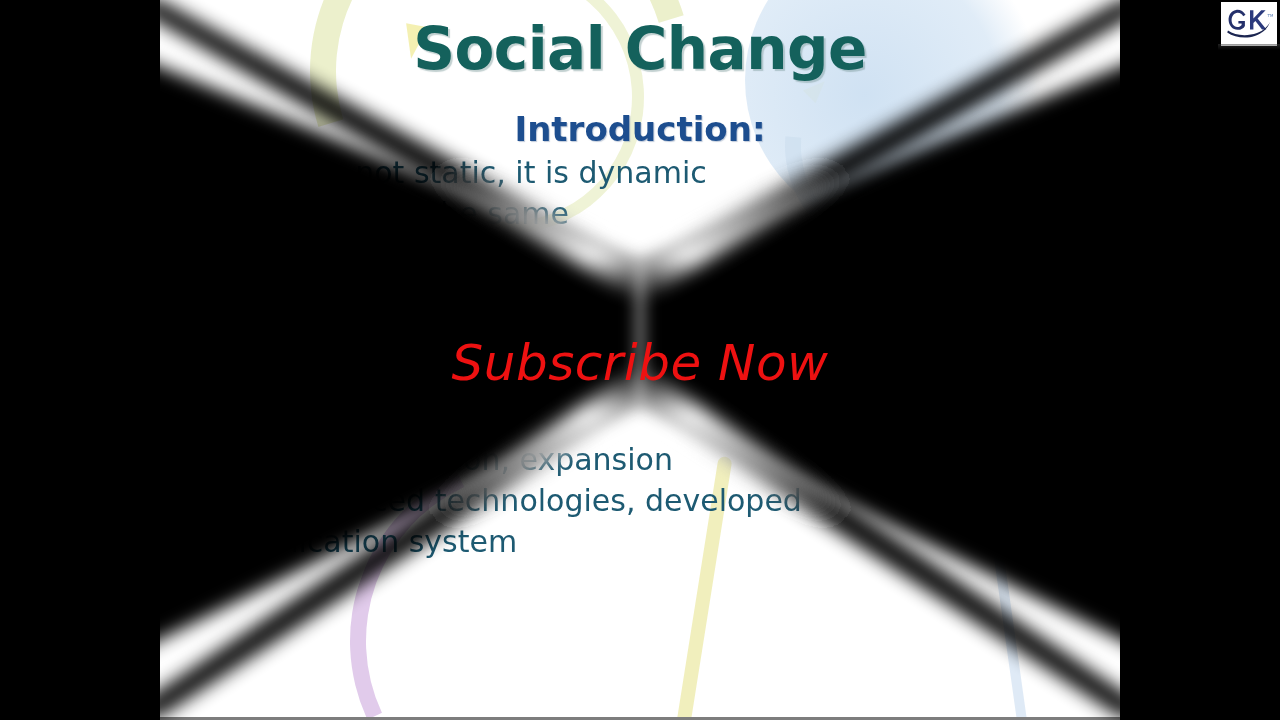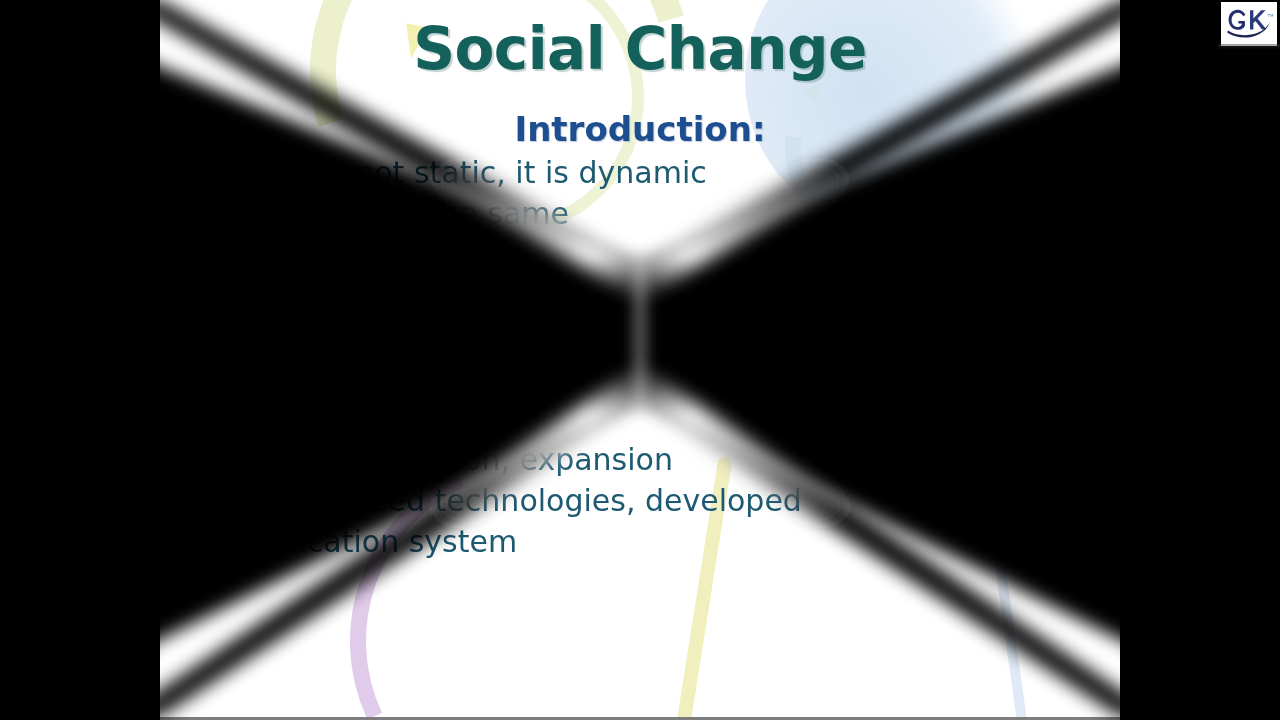--- a/index.html
+++ b/index.html
@@ -204,20 +204,21 @@
       <polygon points="1120,0 640,262 640,300 1160,0" fill="url(#gTR)"></polygon>
       <polygon points="160,717 640,403 640,365 120,717" fill="url(#gBL)"></polygon>
       <polygon points="1120,717 640,403 640,365 1160,717" fill="url(#gBR)"></polygon>
     </g>
 
     <rect x="0" y="0" width="160" height="720" fill="#000000"></rect>
     <rect x="1120" y="0" width="160" height="720" fill="#000000"></rect>
     <rect x="0" y="0" width="1280" height="0" fill="#000000"></rect>
   </svg>
 
+  <div id="subscribe">Subscribe Now</div>
 
   <div id="logo-badge">
     <svg width="48" height="34" viewBox="0 0 48 34">
 
       <path d="M20.5 7.8 C18.6 4.0 14.6 2.2 11.0 2.9 C6.2 3.8 3.3 8.2 3.6 13.2
                C3.9 18.6 7.6 22.6 12.6 22.8 C15.9 22.9 18.6 21.4 19.9 18.9
                L19.9 13.9 L13.4 13.9 L13.4 16.6 L16.6 16.6 L16.6 18.0
                C15.6 19.4 13.9 20.2 12.2 20.0 C8.6 19.7 6.5 16.6 6.6 13.0
                C6.7 9.2 9.1 6.0 12.4 5.8 C15.0 5.6 17.0 6.9 18.2 9.2 Z" fill="#24306b"></path>
 

